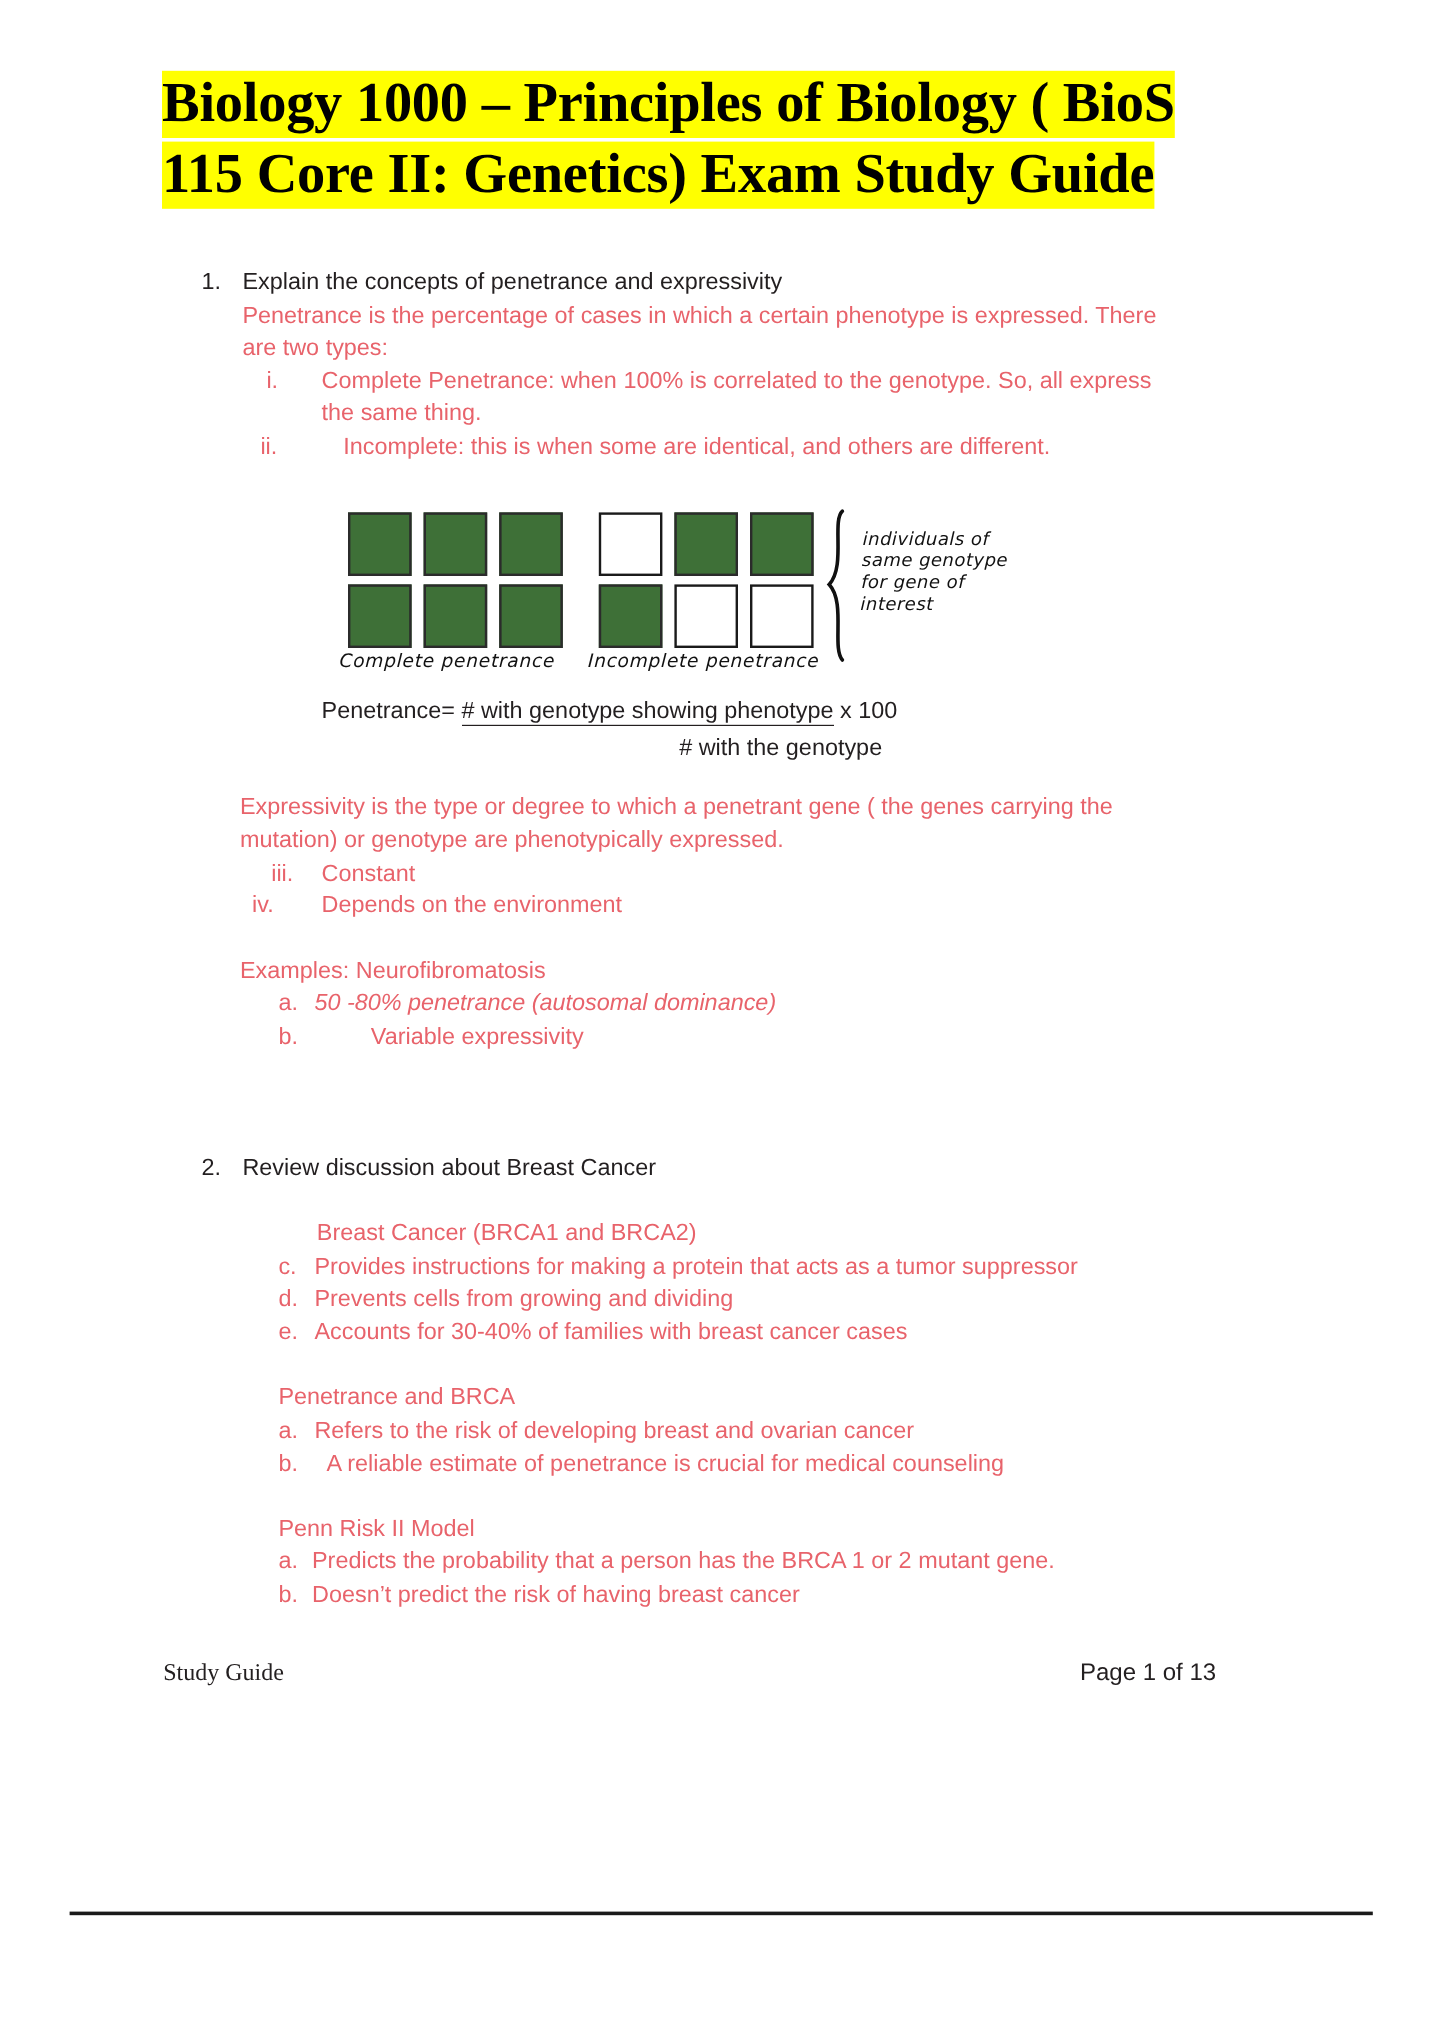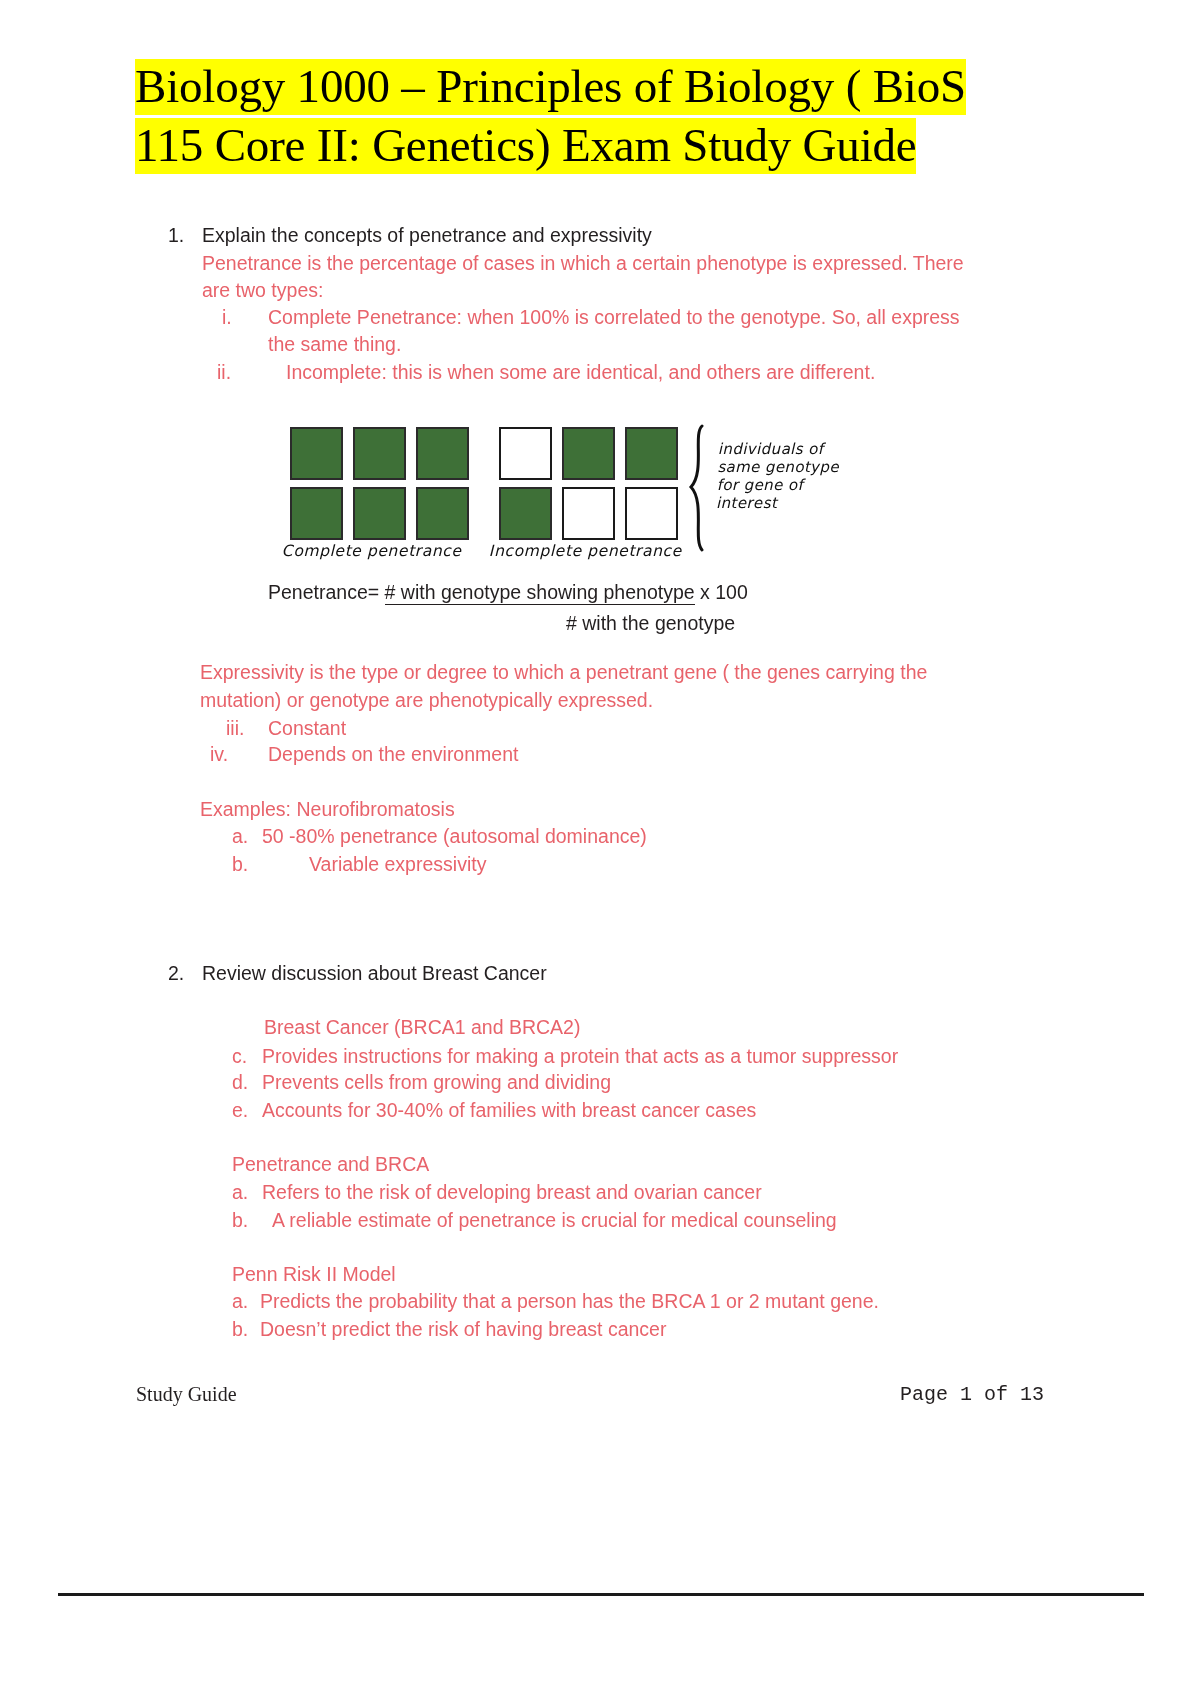--- a/index.html
+++ b/index.html
@@ -25,21 +25,21 @@
 
   
   .title-wrap {
     position: absolute;
     left: 135px;
     top: 57px;
     width: 940px;
   }
   .title {
     font-family: "Liberation Serif", serif;
-    font-weight: normal;
+    font-weight: bold;
     font-size: 47px;
     line-height: 59px;
     color: #000;
     text-align: left;
     letter-spacing: -0.2px;
   }
   .title span.hl {
     background: #ffff00;
     box-decoration-break: clone;
     -webkit-box-decoration-break: clone;
@@ -141,21 +141,21 @@
     left: 136px;
     top: 1383px;
     font-family: "Liberation Serif", serif;
     font-size: 20px;
     color: #231f20;
   }
   .footer-right {
     position: absolute;
     left: 900px;
     top: 1383px;
-    font-family: Liberation Mono, monospace;
+    font-family: Liberation Sans, sans-serif;
     font-size: 20px;
     color: #231f20;
   }
   .bottom-rule {
     position: absolute;
     left: 58px;
     top: 1593px;
     width: 1086px;
     height: 3px;
     background: #1a1a1a;
@@ -231,21 +231,21 @@
 
   <div class="blk red" style="left:226px; top:715px;">iii.</div>
   <div class="blk red" style="left:268px; top:715px; width:700px;">Constant</div>
 
   <div class="blk red" style="left:210px; top:741px;">iv.</div>
   <div class="blk red" style="left:268px; top:741px; width:700px;">Depends on the environment</div>
 
   <div class="blk red" style="left:200px; top:796px; width:700px;">Examples: Neurofibromatosis</div>
 
   <div class="blk red" style="left:232px; top:823px;">a.</div>
-  <div class="blk red" style="left:262px; top:823px; width:700px;">50 -80% penetrance (autosomal dominance)</div>
+  <div class="blk red" style="left:262px; top:823px; width:700px;font-style:italic;">50 -80% penetrance (autosomal dominance)</div>
 
   <div class="blk red" style="left:232px; top:851px;">b.</div>
   <div class="blk red" style="left:262px; top:851px; width:700px;margin-left:47px;">Variable expressivity</div>
 
   <div class="blk black" style="left:168px; top:960px;">2.</div>
   <div class="blk black" style="left:202px; top:960px; width:820px;">Review discussion about Breast Cancer</div>
 
   <div class="blk red" style="left:264px; top:1014px; width:760px;">Breast Cancer (BRCA1 and BRCA2)</div>
   <div class="blk red" style="left:232px; top:1043px;">c.</div>
   <div class="blk red" style="left:262px; top:1043px; width:760px;">Provides instructions for making a protein that acts as a tumor suppressor</div>

